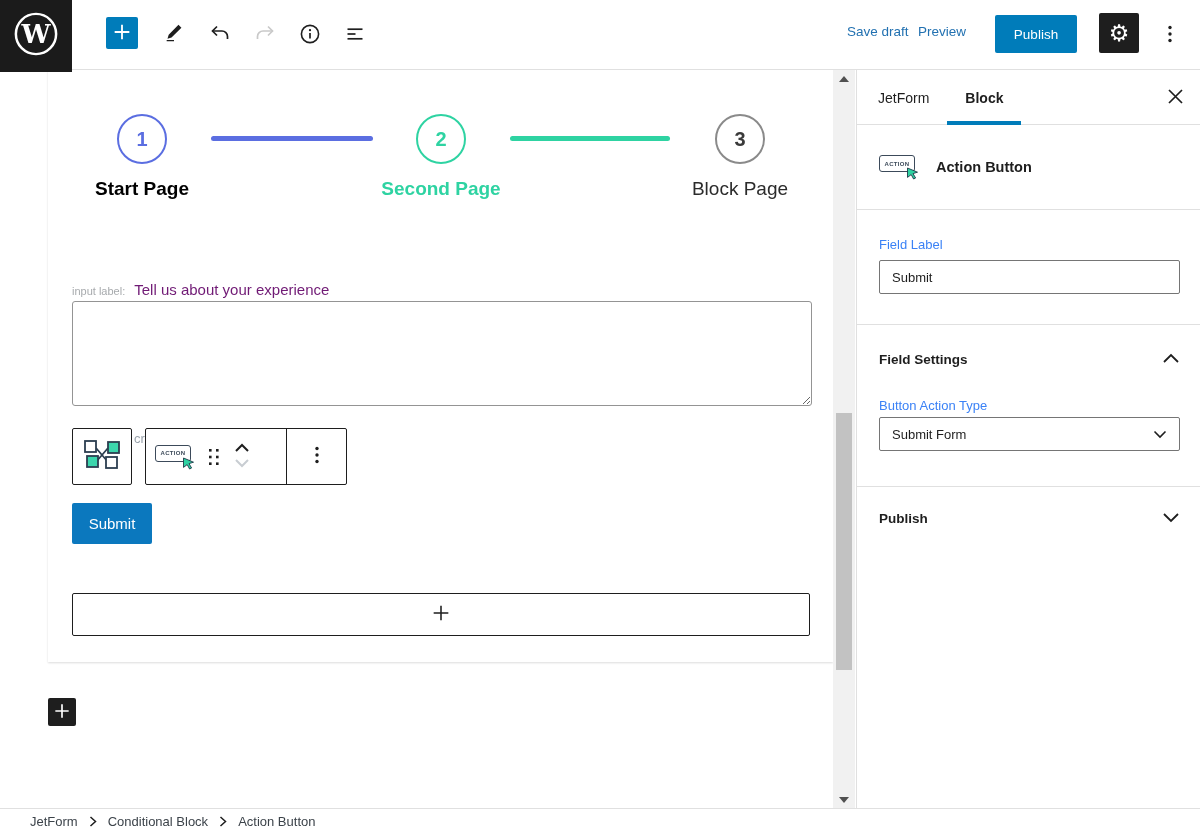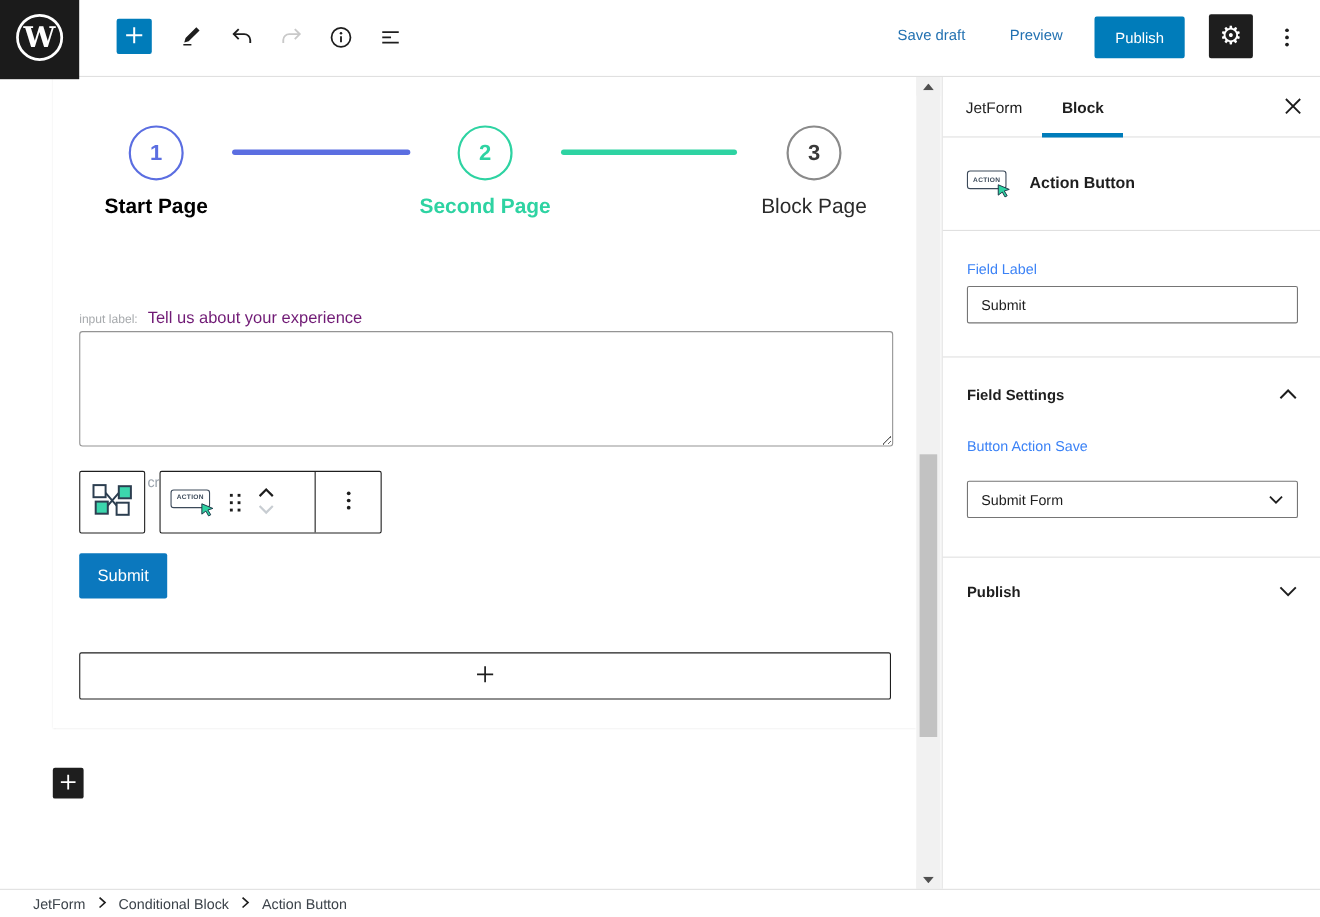--- a/index.html
+++ b/index.html
@@ -5,21 +5,21 @@
   * { margin:0; padding:0; box-sizing:border-box; }
   html,body { width:1200px; height:834px; font-family:"Liberation Sans", sans-serif; background:#fff; overflow:hidden; }
   .app { position:relative; width:1200px; height:834px; background:#fff; }
 
   
   .topbar { position:absolute; left:0; top:0; width:1200px; height:70px; background:#fff; border-bottom:1px solid #e0e0e0; z-index:20; }
   .wp-logo { position:absolute; left:0; top:0; width:72px; height:72px; background:#1b1b1b; display:flex; align-items:center; justify-content:center; cursor:pointer; z-index:21; }
   .inserter-btn { position:absolute; left:106px; top:17px; width:32px; height:32px; background:#007cba; border:none; border-radius:2px; display:flex; align-items:center; justify-content:center; cursor:pointer; }
   .tool-btn { position:absolute; top:19px; width:32px; height:32px; background:none; border:none; display:flex; align-items:center; justify-content:center; cursor:pointer; }
   .save-draft, .preview-link { position:absolute; top:24px; background:none; border:none; font-size:13.5px; color:#2271b1; cursor:pointer; font-family:inherit; }
-  .save-draft { left:816px; }
+  .save-draft { left:847px; }
   .preview-link { left:918px; }
   .publish-btn { position:absolute; left:995px; top:15px; width:82px; height:38px; background:#007cba; color:#fff; border:none; border-radius:2px; font-size:13.5px; cursor:pointer; font-family:inherit; }
   .settings-btn { position:absolute; left:1099px; top:13px; width:40px; height:40px; background:#1e1e1e; border:none; border-radius:2px; color:#fff; font-size:23px; line-height:40px; text-align:center; font-family:"DejaVu Sans", sans-serif; cursor:pointer; }
   .more-btn { position:absolute; left:1154px; top:19px; width:32px; height:32px; background:none; border:none; display:flex; align-items:center; justify-content:center; cursor:pointer; }
 
   
   .canvas { position:absolute; left:0; top:70px; width:833px; height:738px; background:#fff; overflow:hidden; }
   .form-card { position:absolute; left:48px; top:0; width:785px; height:592px; background:#fff; box-shadow:0 1px 2px rgba(0,0,0,.14); }
 
   .step-circle { position:absolute; width:50px; height:50px; border-radius:50%; border:2px solid; display:flex; align-items:center; justify-content:center; font-size:20px; font-weight:bold; background:#fff; }
@@ -76,21 +76,21 @@
   .panel-title { font-size:13.5px; font-weight:bold; color:#1e1e1e; }
   .ctrl-label { font-size:13px; color:#3b82f6; }
   .text-input { display:block; width:100%; height:34px; border:1px solid #757575; border-radius:2px; padding:0 12px; font-size:13px; color:#1e1e1e; font-family:inherit; background:#fff; }
   .select-box { display:flex; align-items:center; justify-content:space-between; width:100%; height:34px; border:1px solid #757575; border-radius:2px; padding:0 12px; font-size:13px; color:#1e1e1e; background:#fff; cursor:pointer; }
   .p-general .panel-header { padding-top:22px; }
   .p-general .ctrl-label { margin-top:27px; }
   .p-general .text-input { margin-top:8px; }
   .p-general { padding-bottom:30px; }
   .p-settings .panel-header { padding-top:27px; }
   .p-settings .ctrl-label { margin-top:31px; }
-  .p-settings .select-box { margin-top:24px; }
+  .p-settings .select-box { margin-top:4px; }
   .p-settings { padding-bottom:35px; }
   .p-advanced { padding-top:24px; padding-bottom:26px; border-bottom:none; }
 
   
   .footer { position:absolute; left:0; top:808px; width:1200px; height:26px; background:#fff; border-top:1px solid #e0e0e0; display:flex; align-items:center; padding-left:30px; }
   .crumbs { display:flex; align-items:center; gap:11px; }
   .crumb { background:none; border:none; font-size:13px; color:#3c434a; font-family:inherit; cursor:pointer; }
 </style>
 </head>
 <body>
@@ -285,21 +285,21 @@
       <input class="text-input" type="text" value="Submit" style="">
     </div>
 
     <div class="panel p-settings">
       <button class="panel-header">
         <span class="panel-title">Field Settings</span>
         <span><svg width="18" height="11" viewBox="0 0 18 11">
               <path d="M2 9 L9 2 L16 9" stroke="#1e1e1e" stroke-width="1.8" fill="none"></path>
             </svg></span>
       </button>
-      <div class="ctrl-label">Button Action Save</div>
+      <div class="ctrl-label">Button Action Type</div>
       <div class="select-box">
         <span>Submit Form</span>
         <span><svg width="14" height="9" viewBox="0 0 14 9">
               <path d="M1.5 1.5 L7 7 L12.5 1.5" stroke="#1e1e1e" stroke-width="1.6" fill="none"></path>
             </svg></span>
       </div>
     </div>
 
     <div class="panel p-advanced">
       <button class="panel-header">

